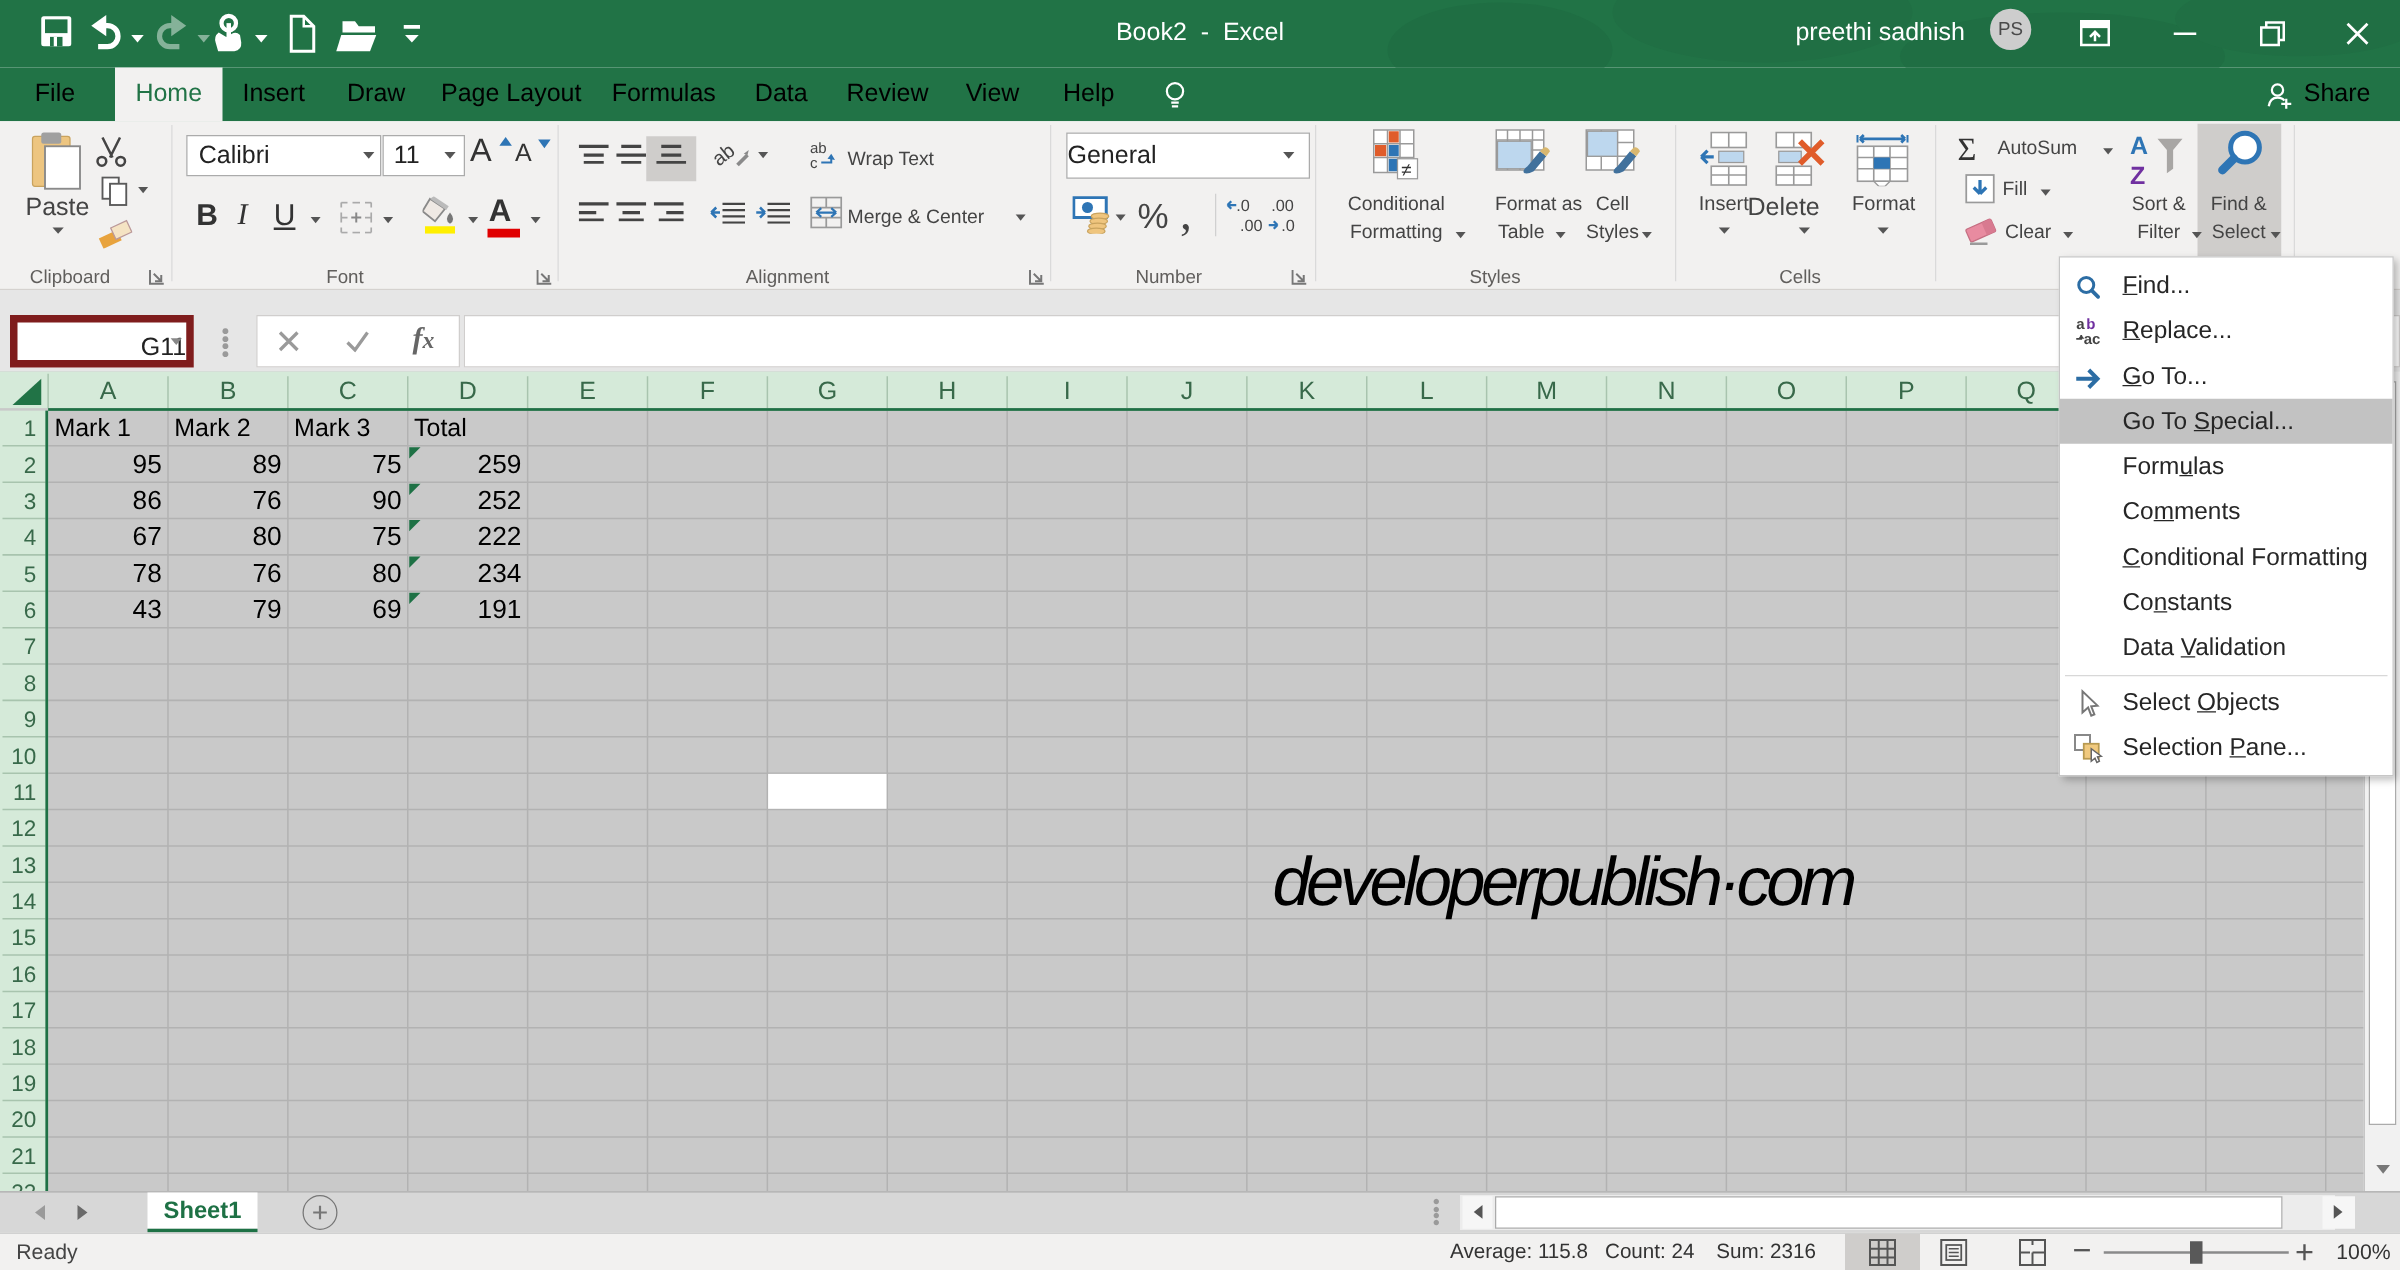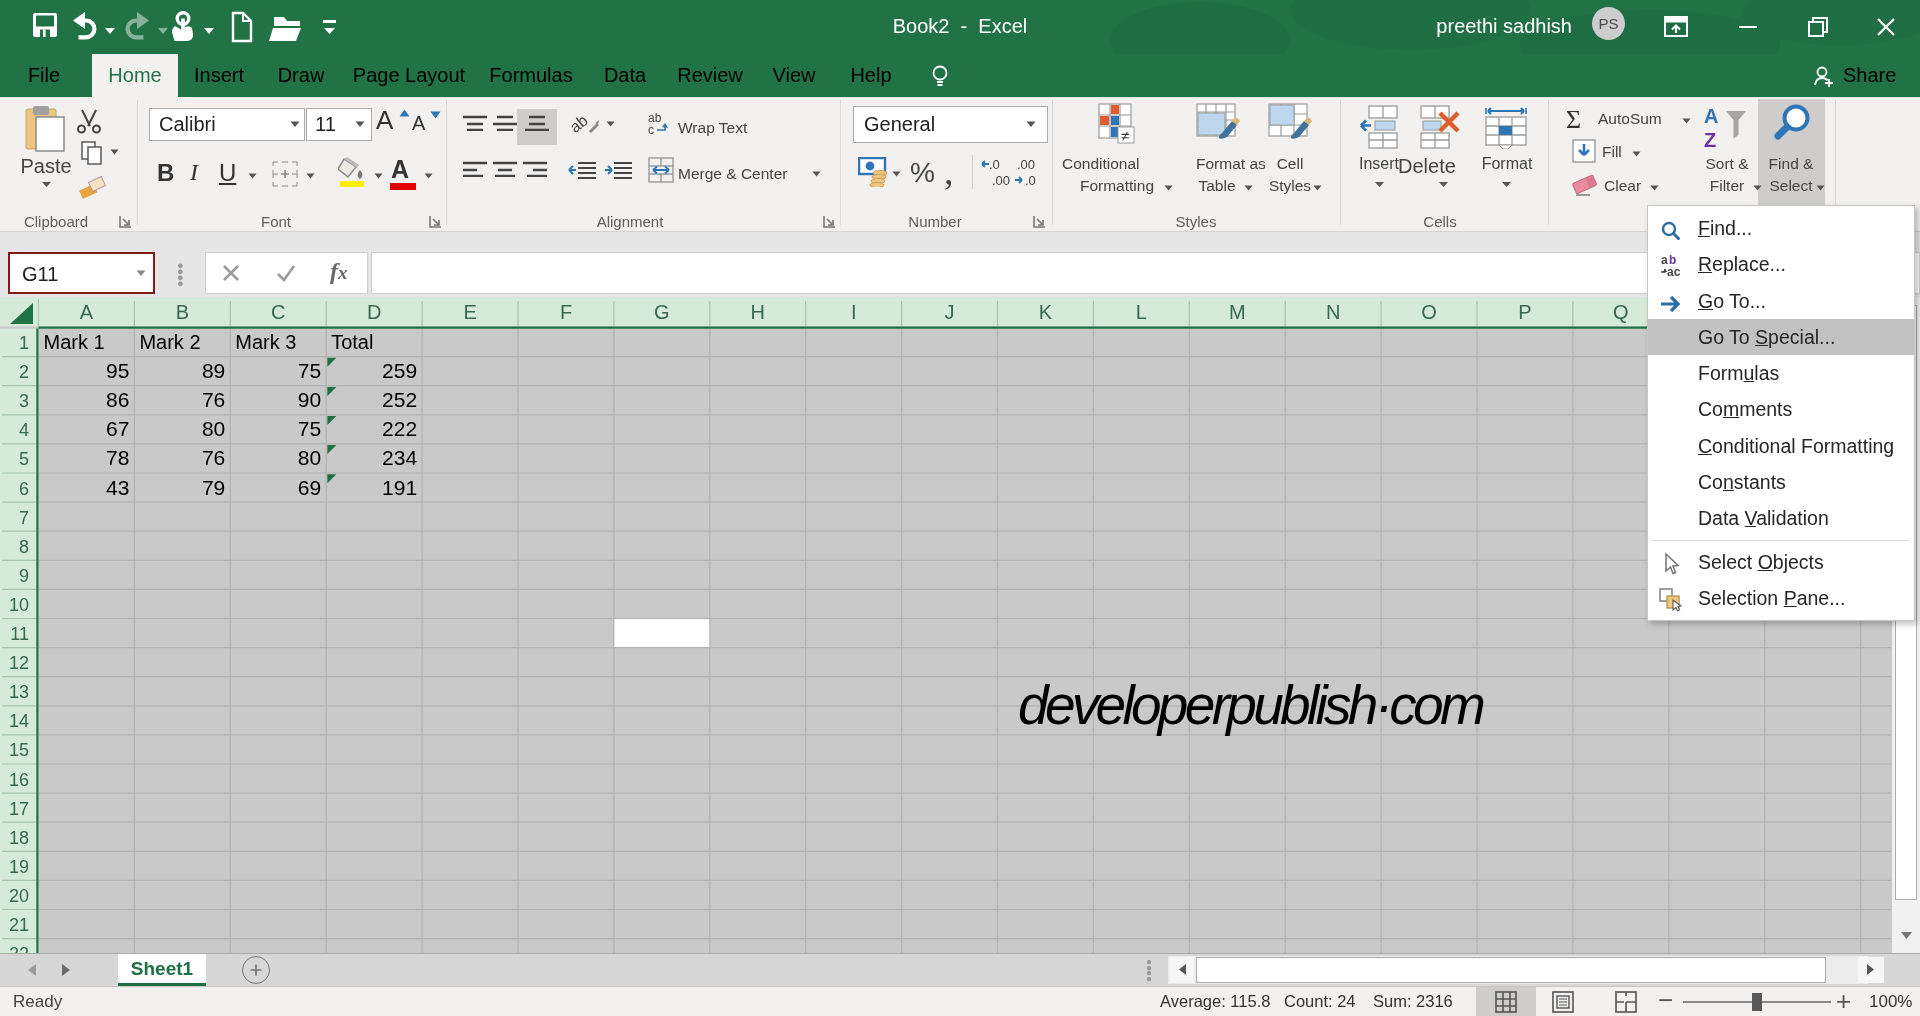--- a/index.html
+++ b/index.html
@@ -250,21 +250,21 @@
   <div class="abs rtext" style="left:678px;top:68px;">Merge &amp; Center</div>
   <svg class="abs" style="left:812px;top:74px;width:9px;height:6px;" viewBox="0 0 9 6">
       <path d="M 0.5 0.5 l 8 0 l -4 5 z" fill="#555"></path>
     </svg>
   <div class="abs rlabel" style="left:584px;top:116px;width:92px;">Alignment</div>
   <svg class="abs" style="left:823px;top:118px;width:13px;height:13px;" viewBox="0 0 13 13">
     <path d="M 1 1 l 0 11 l 11 0" fill="none" stroke="#777" stroke-width="1.6"></path>
     <path d="M 4 4 l 6 6 M 10 5 l 0 5 l -5 0" fill="none" stroke="#777" stroke-width="1.6"></path>
   </svg>
 
-  <div class="abs" style="left:853px;top:9px;width:195px;height:37px;background:#fff;border:1px solid #ababab;box-sizing:border-box;font-size:20px;color:#222;line-height:35px;padding-left:10px;">General</div>
+  <div class="abs" style="left:853px;top:9px;width:195px;height:37px;background:#fff;border:1px solid #ababab;box-sizing:border-box;font-size:20px;color:#222;line-height:35px;">General</div>
   <svg class="abs" style="left:1026px;top:24px;width:10px;height:7px;" viewBox="0 0 10 7">
       <path d="M 0.5 0.5 l 9 0 l -4.5 5.5 z" fill="#555"></path>
     </svg>
   <svg class="abs" style="left:858px;top:60px;width:36px;height:30px;" viewBox="0 0 36 30">
     <rect x="1" y="1" width="26" height="16" fill="#fff" stroke="#2e75b5" stroke-width="2.4"></rect>
     <circle cx="12" cy="9" r="4.4" fill="#2e75b5"></circle>
     <g fill="#efc57e" stroke="#c9a35e" stroke-width="1">
       <ellipse cx="22" cy="16" rx="7" ry="2.6"></ellipse>
         <ellipse cx="21" cy="20" rx="7" ry="2.6"></ellipse>
         <ellipse cx="20" cy="24" rx="7" ry="2.6"></ellipse>
@@ -298,21 +298,21 @@
       <rect x="1" y="1" width="32" height="34"></rect>
       <path d="M 1 12 l 32 0 M 1 23 l 32 0 M 12 1 l 0 34 M 22 1 l 0 34"></path>
     </g>
     <rect x="13" y="2" width="8" height="9" fill="#e05c2a"></rect>
     <rect x="13" y="13" width="8" height="9" fill="#2e75b5"></rect>
     <rect x="13" y="24" width="8" height="10" fill="#2e75b5"></rect>
     <rect x="2" y="13" width="9" height="9" fill="#e05c2a"></rect>
     <rect x="20" y="24" width="16" height="16" fill="#fff" stroke="#9a9a9a"></rect>
     <text x="23" y="38" font-size="15" fill="#333">≠</text>
   </svg>
-  <div class="abs rtext" style="left:1062px;top:58px;width:110px;text-align:left;">Conditional</div>
+  <div class="abs rtext" style="left:1062px;top:58px;width:110px;text-align:center;">Conditional</div>
   <div class="abs rtext" style="left:1062px;top:80px;width:110px;text-align:center;">Formatting</div>
   <svg class="abs" style="left:1164px;top:88px;width:9px;height:6px;" viewBox="0 0 9 6">
       <path d="M 0.5 0.5 l 8 0 l -4 5 z" fill="#555"></path>
     </svg>
   <svg class="abs" style="left:1196px;top:6px;width:44px;height:48px;" viewBox="0 0 44 48">
     <g fill="#fff" stroke="#9a9a9a" stroke-width="1.2">
       <rect x="1" y="1" width="38" height="32"></rect>
       <path d="M 1 9 l 38 0 M 1 17 l 38 0 M 1 25 l 38 0 M 10 1 l 0 32 M 20 1 l 0 32 M 30 1 l 0 32"></path>
     </g>
     <rect x="2" y="10" width="27" height="22" fill="#bdd7ee" stroke="#9a9a9a" stroke-width="1"></rect>
@@ -424,21 +424,21 @@
     <path d="M 15 24 l -9 9" stroke="#2e75b5" stroke-width="7" stroke-linecap="round"></path>
   </svg>
   <div class="abs rtext" style="left:1746px;top:58px;width:90px;text-align:center;">Find &amp;</div>
   <div class="abs rtext" style="left:1746px;top:80px;width:90px;text-align:center;">Select</div>
   <svg class="abs" style="left:1816px;top:88px;width:9px;height:6px;" viewBox="0 0 9 6">
       <path d="M 0.5 0.5 l 8 0 l -4 5 z" fill="#555"></path>
     </svg>
 </div>
 <div class="abs" id="ribbonline"></div>
 <div class="abs" id="fbar">
-  <div class="abs" style="left:8px;top:20px;width:147px;height:42px;background:#fff;border:2px solid #7f1d1d;box-sizing:border-box;font-size:20px;color:#222;line-height:40px;padding-left:12px;">G11</div>
+  <div class="abs" style="left:8px;top:20px;width:147px;height:42px;background:#fff;border:6px solid #7f1d1d;box-sizing:border-box;font-size:20px;color:#222;line-height:40px;padding-left:12px;text-align:right;">G11</div>
   <svg class="abs" style="left:136px;top:38px;width:10px;height:7px;" viewBox="0 0 10 7">
       <path d="M 0.5 0.5 l 9 0 l -4.5 5.5 z" fill="#888"></path>
     </svg>
   <div class="abs" style="left:177px;top:30px;width:4px;height:24px;color:#9a9a9a;font-size:11px;line-height:6px;">●<br>●<br>●<br>●</div>
   <div class="abs" style="left:205px;top:20px;width:163px;height:42px;background:#fff;border:1px solid #d0cecd;box-sizing:border-box;"></div>
   <svg class="abs" style="left:222px;top:32px;width:18px;height:18px;" viewBox="0 0 18 18">
       <path d="M 2 2 l 14 14 M 16 2 l -14 14" stroke="#9a9a9a" stroke-width="2.6"></path>
     </svg>
   <svg class="abs" style="left:276px;top:32px;width:20px;height:18px;" viewBox="0 0 20 18">
       <path d="M 2 10 l 6 6 l 10 -14" stroke="#9a9a9a" stroke-width="2.6" fill="none"></path>

